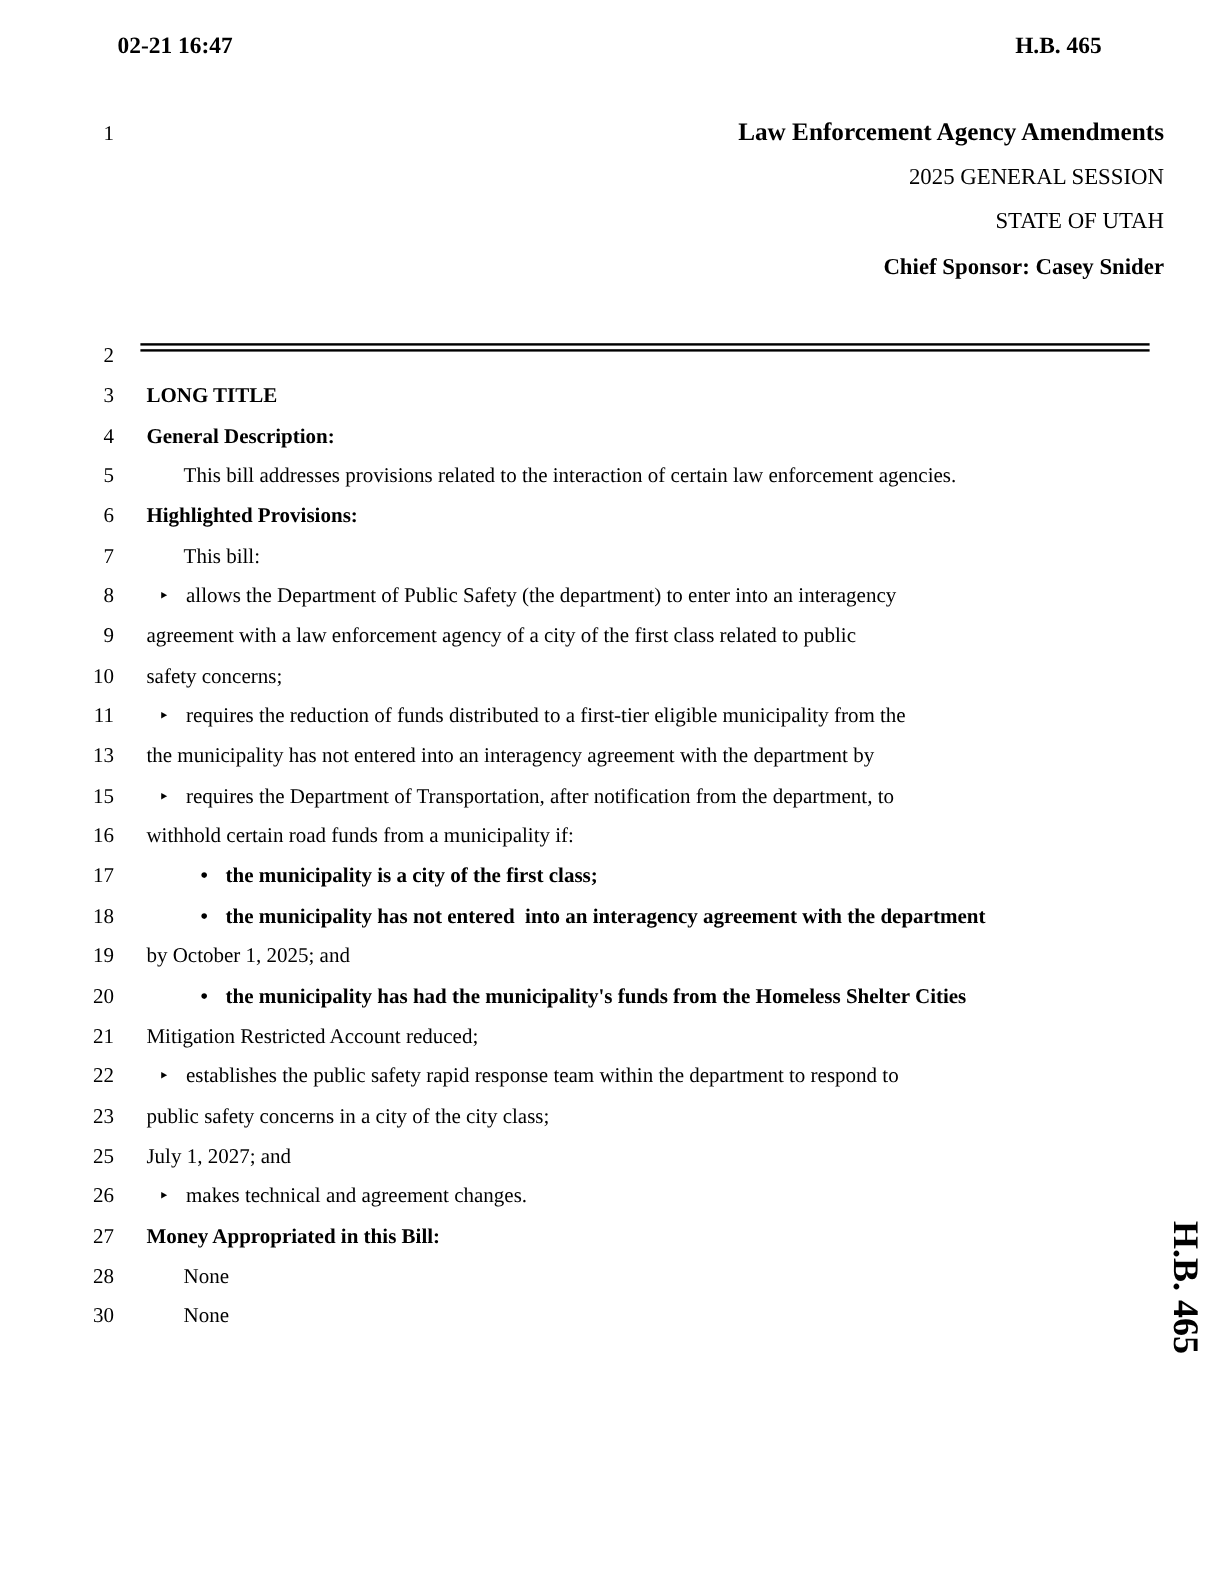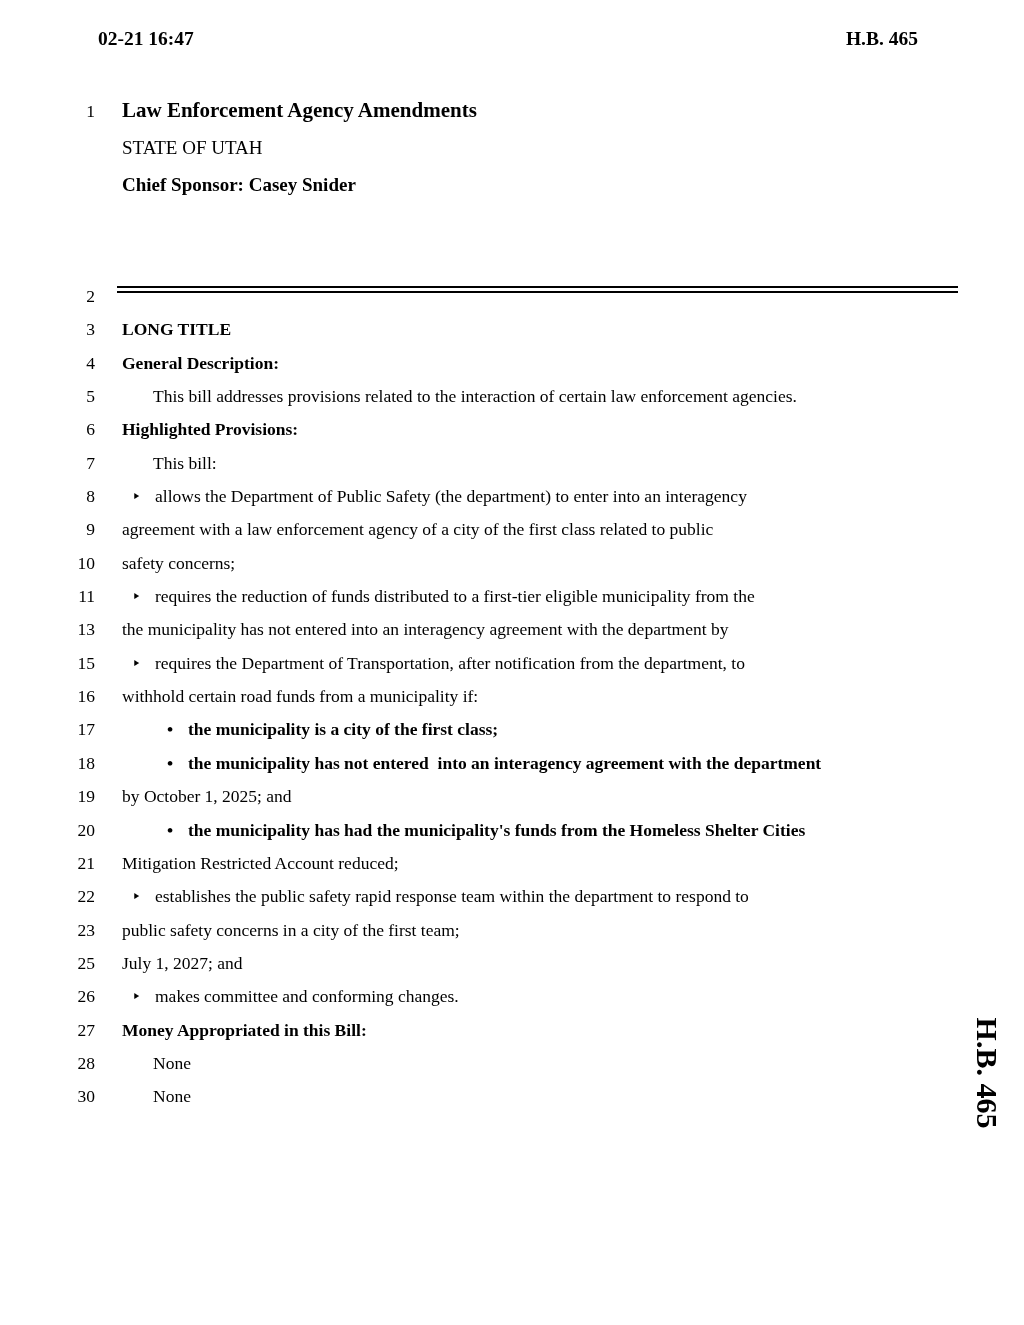--- a/index.html
+++ b/index.html
@@ -38,21 +38,21 @@
   }
   .num {
     width: 95px;
     flex: 0 0 95px;
     text-align: right;
     font-size: 17.5px;
     white-space: pre;
   }
   .tcenter {
     flex: 1 1 auto;
-    text-align: left;
+    text-align: right;
     padding-left: 27px;
     padding-right: 54px;
     font-size: 19px;
   }
   .tcenter.main-title { font-weight: bold; font-size: 21px; }
   .tcenter.bold { font-weight: bold; }
   
   .lines {
     position: absolute;
     top: 280px; left: 0; width: 1024px;
@@ -122,20 +122,24 @@
     <span>H.B. 465</span>
   </div>
 
   <div class="title-block">
     <div class="trow">
       <span class="num">1</span>
       <span class="tcenter main-title">Law Enforcement Agency Amendments</span>
     </div>
     <div class="trow">
       <span class="num"></span>
+      <span class="tcenter">2025 GENERAL SESSION</span>
+    </div>
+    <div class="trow">
+      <span class="num"></span>
       <span class="tcenter">STATE OF UTAH</span>
     </div>
     <div class="trow">
       <span class="num"></span>
       <span class="tcenter bold">Chief Sponsor: Casey Snider</span>
     </div>
   </div>
 
   <div class="lines" id="lines">
       <div class="line">
@@ -209,29 +213,29 @@
       <div class="line">
         <span class="num">21</span>
         <span class="content"><span class="txt">Mitigation Restricted Account reduced;</span></span>
       </div>
       <div class="line">
         <span class="num">22</span>
         <span class="content arrow"><span class="bullet-arrow">‣</span><span class="txt">establishes the public safety rapid response team within the department to respond to</span></span>
       </div>
       <div class="line">
         <span class="num">23</span>
-        <span class="content"><span class="txt">public safety concerns in a city of the first team;</span></span>
+        <span class="content"><span class="txt">public safety concerns in a city of the city class;</span></span>
       </div>
       <div class="line">
         <span class="num">25</span>
         <span class="content"><span class="txt">July 1, 2027; and</span></span>
       </div>
       <div class="line">
         <span class="num">26</span>
-        <span class="content arrow"><span class="bullet-arrow">‣</span><span class="txt">makes committee and conforming changes.</span></span>
+        <span class="content arrow"><span class="bullet-arrow">‣</span><span class="txt">makes technical and agreement changes.</span></span>
       </div>
       <div class="line">
         <span class="num">27</span>
         <span class="content bold"><span class="txt">Money Appropriated in this Bill:</span></span>
       </div>
       <div class="line">
         <span class="num">28</span>
         <span class="content indent1"><span class="txt">None</span></span>
       </div>
       <div class="line">

